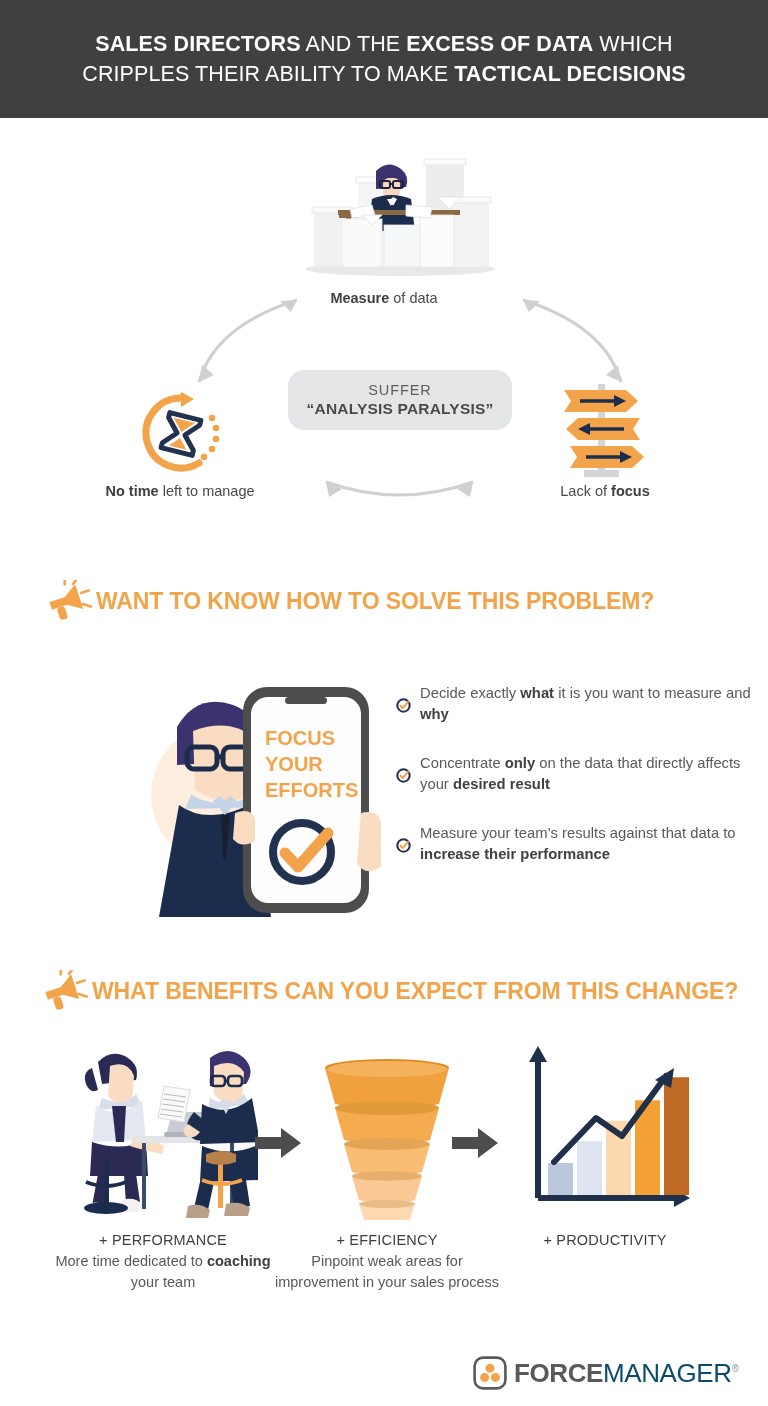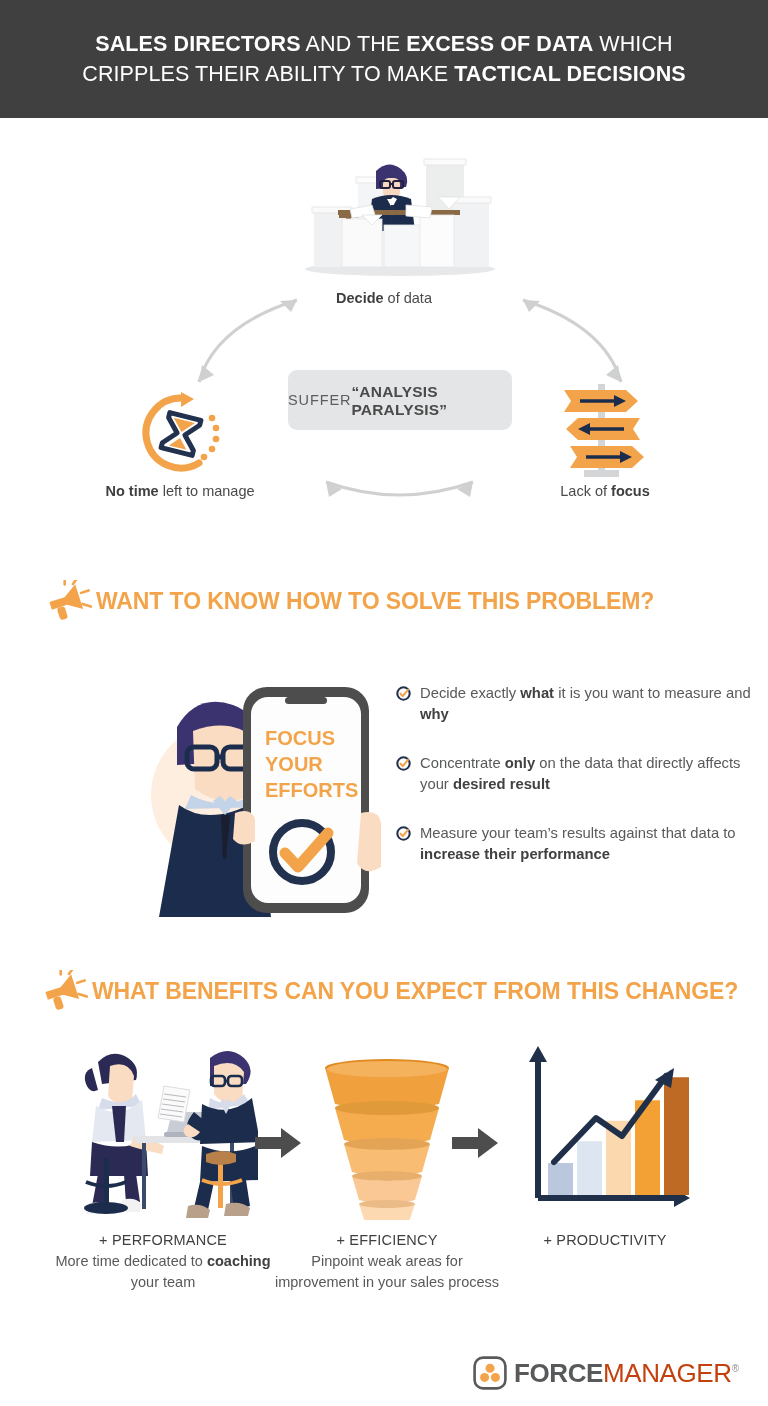--- a/index.html
+++ b/index.html
@@ -37,22 +37,22 @@
     position: absolute; text-align: center;
     font-size: 14.5px; color: #4a4a4a; font-weight: 400; white-space: nowrap;
   }
   .cycle-label b { font-weight: 700; color: #3f3f3f; }
   .label-excess { left: 0; top: 172px; width: 768px; }
   .label-notime  { left: 50px; top: 365px; width: 260px; }
   .label-focus   { left: 480px; top: 365px; width: 250px; }
 
   .center-box {
     position: absolute; left: 288px; top: 252px; width: 224px; height: 60px;
-    background: #e4e5e6; border-radius: 9px;
-    display: flex; flex-direction: row; align-items: center; justify-content: center;
+    background: #e4e5e6; border-radius: 16px;
+    display: flex; flex-direction: column; align-items: center; justify-content: center;
   }
   .center-box .l1 { font-size: 14.5px; color: #5d5d5d; letter-spacing: 0.9px; font-weight: 400; }
   .center-box .l2 { font-size: 15.5px; color: #4a4a4a; letter-spacing: 0.2px; font-weight: 700; margin-top: 2px; }
 
   .hourglass { position: absolute; left: 136px; top: 272px; width: 90px; height: 86px; }
   .signpost  { position: absolute; left: 556px; top: 258px; width: 92px; height: 106px; }
 
   .arc-tl { position: absolute; left: 185px; top: 168px; width: 130px; height: 110px; }
   .arc-tr { position: absolute; left: 505px; top: 168px; width: 130px; height: 110px; }
   .arc-b  { position: absolute; left: 312px; top: 350px; width: 175px; height: 50px; }
@@ -65,21 +65,21 @@
     letter-spacing: -0.1px; white-space: nowrap; margin-left: 4px;
   }
   .sec1 { left: 46px; top: 580px; }
   .sec2 { left: 42px; top: 970px; }
 
   
   .solution { position: absolute; left: 0; top: 655px; width: 768px; height: 280px; }
   .phone-illus { position: absolute; left: 135px; top: 10px; width: 250px; height: 260px; }
 
   .bullets { position: absolute; left: 396px; top: 28px; width: 360px; }
-  .bullet { display: flex; align-items: flex-start; margin-bottom: 28px; }
+  .bullet { display: flex; align-items: center; margin-bottom: 28px; }
   .bullet:last-child { margin-bottom: 0; }
   .bullet .check { width: 15px; height: 15px; flex: 0 0 auto; margin-top: 3px; }
   .bullet .btxt {
     margin-left: 9px; font-size: 14.8px; line-height: 21px;
     color: #58595b; font-weight: 400;
   }
   .bullet .btxt b { font-weight: 700; color: #414042; }
 
   
   .benefits { position: absolute; left: 0; top: 1040px; width: 768px; height: 300px; }
@@ -100,21 +100,21 @@
   .arrow-sep { position: absolute; top: 1128px; width: 46px; height: 30px; }
   .arrow-sep-1 { left: 255px; }
   .arrow-sep-2 { left: 452px; }
 
   
   .footer { position: absolute; left: 0; top: 1352px; width: 768px; height: 54px; }
   .logo { position: absolute; left: 473px; top: 4px; display: flex; align-items: center; }
   .logo-mark { width: 34px; height: 34px; flex: 0 0 auto; }
   .logo-text { margin-left: 7px; font-size: 26px; letter-spacing: -0.4px; line-height: 1; }
   .logo-text .lf { font-weight: 700; color: #58595b; }
-  .logo-text .lm { font-weight: 400; color: #c2410c; text-align: right; }
+  .logo-text .lm { font-weight: 400; color: #0c4a6e; text-align: right; }
   .logo-text .lr { font-size: 10px; color: #8d8e90; vertical-align: super; }
 </style>
 </head>
 <body>
 
 <div class="page">
 
   <div class="header">
     <div class="header-title">
       <span id="hdr-title"><b>SALES DIRECTORS</b><span> AND THE </span><b>EXCESS OF DATA</b><span> WHICH CRIPPLES THEIR ABILITY TO MAKE </span><b>TACTICAL DECISIONS</b></span>
@@ -157,21 +157,21 @@
         <rect x="122" y="62" width="34" height="52" fill="#fcfcfc" stroke="#e6e7e8" stroke-width="0.8"></rect>
 
         <path d="M52 56 l22 -4 l3 10 l-23 3 z" fill="#ffffff" stroke="#e0e1e2" stroke-width="0.8"></path>
         <path d="M108 52 l26 2 l-2 11 l-24 -2 z" fill="#ffffff" stroke="#e0e1e2" stroke-width="0.8"></path>
         <path d="M140 44 l22 0 l-11 12 z" fill="#ffffff" stroke="#e0e1e2" stroke-width="0.8"></path>
         <path d="M64 62 l20 0 l-10 10 z" fill="#ffffff" stroke="#e0e1e2" stroke-width="0.8"></path>
       </svg>
     </div>
 
     <div class="cycle-label label-excess">
-      <b>Decide</b><span> of data</span>
+      <b>Measure</b><span> of data</span>
     </div>
 
     <svg class="arc-tl" viewBox="0 0 130 110">
       <path d="M14 96 Q30 40 112 14" fill="none" stroke="#cfd0d0" stroke-width="3.2"></path>
       <path d="M112 14 l-17 1 l11 11 z" fill="#cfd0d0"></path>
       <path d="M14 96 l3 -17 l12 10 z" fill="#cfd0d0"></path>
     </svg>
     <svg class="arc-tr" viewBox="0 0 130 110">
       <path d="M116 96 Q100 40 18 14" fill="none" stroke="#cfd0d0" stroke-width="3.2"></path>
       <path d="M18 14 l17 1 l-11 11 z" fill="#cfd0d0"></path>

